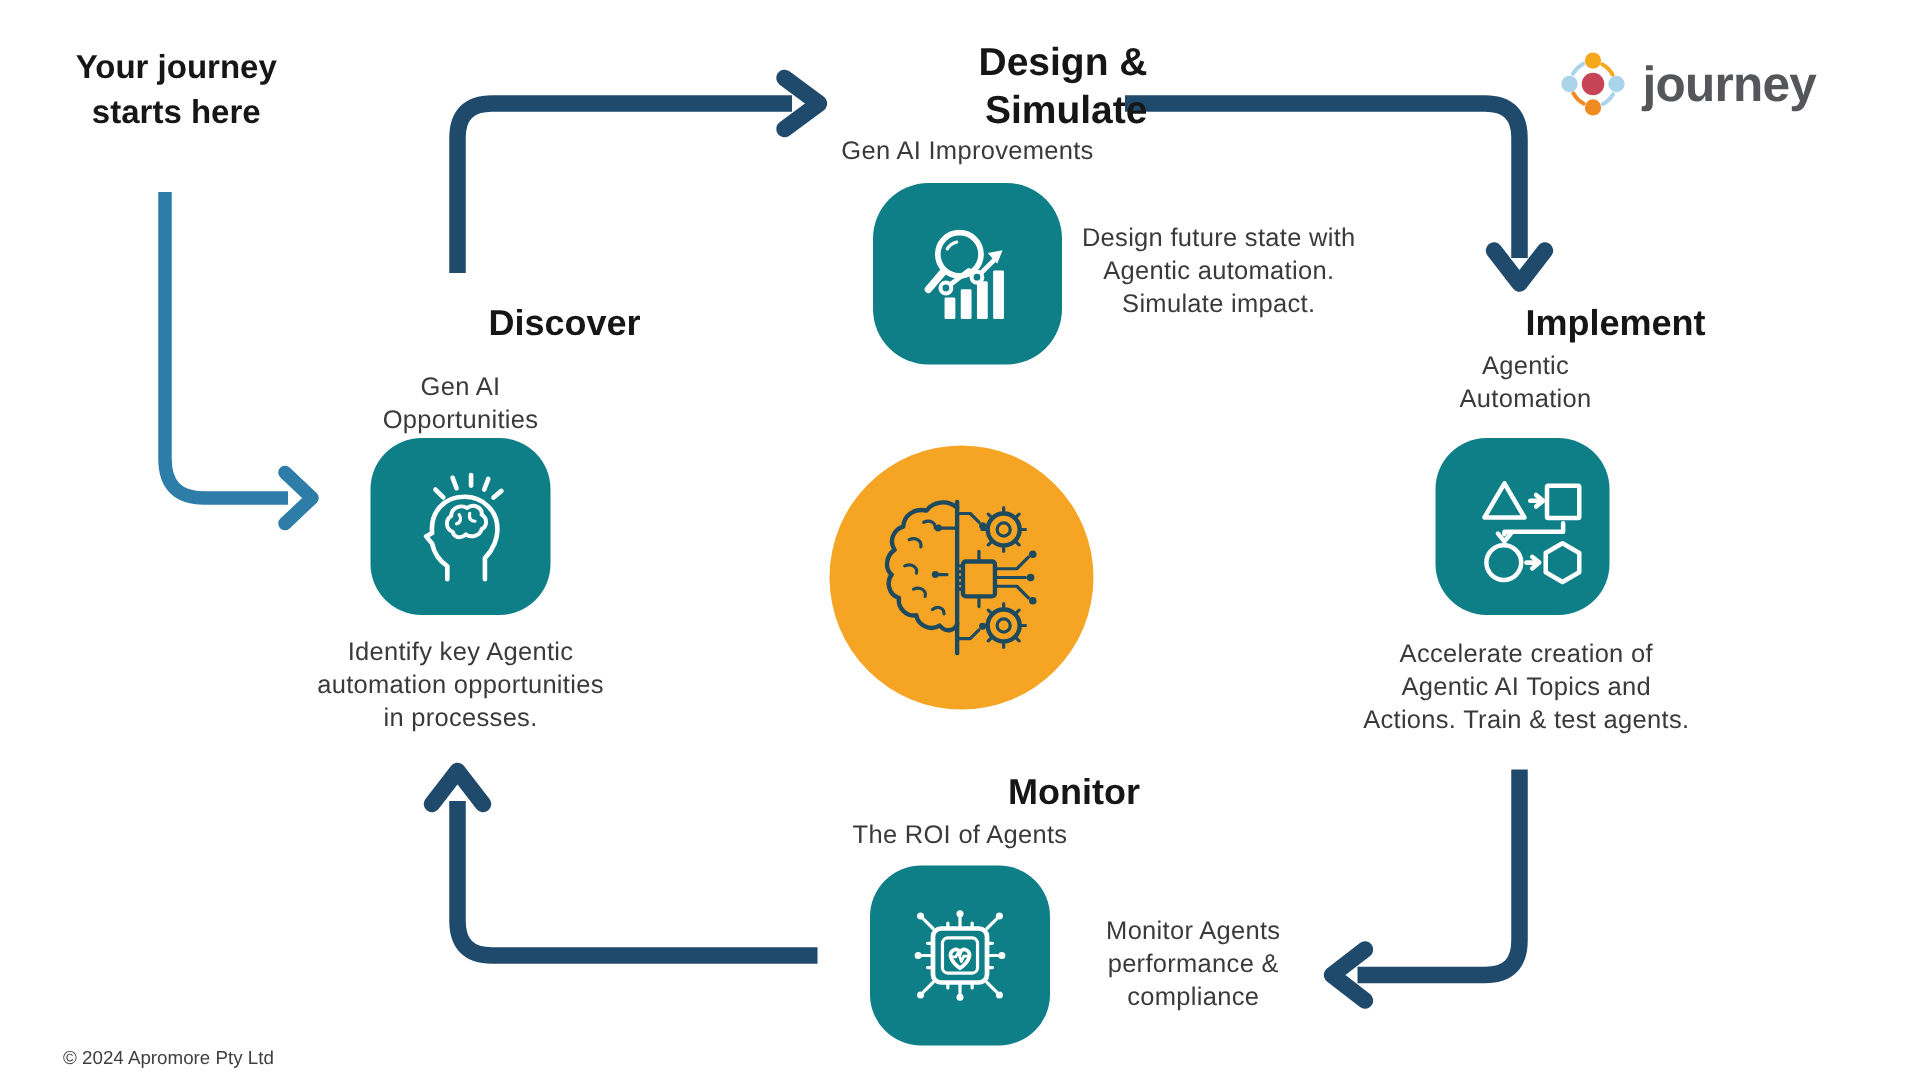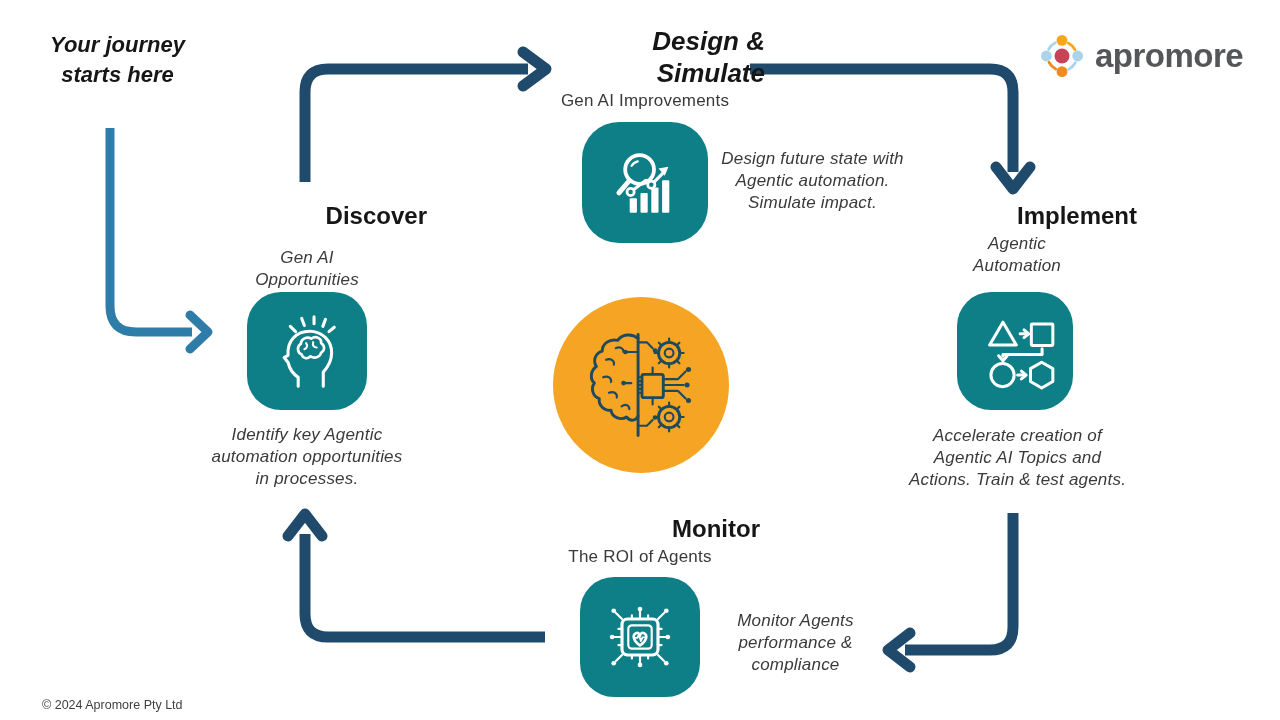--- a/index.html
+++ b/index.html
@@ -4,21 +4,21 @@
 <style>
   :root{
     --teal:#0E7E87; --navy-arrow:#204A6B; --blue-arrow:#2E7CA8; --orange:#F5A424;
     --ink:#1D4A5F; --logo-red:#C74456; --logo-orange:#F6A81C; --logo-orange-deep:#F18A21;
     --logo-light-blue:#A9D4EA; --logo-text:#55565A; --heading:#161616; --body-text:#3A3A3A;
   }
   *{margin:0;padding:0;box-sizing:border-box;}
   html,body{width:1280px;height:720px;}
   body{font-family:"Liberation Sans",sans-serif;background:#fff;overflow:hidden;position:relative;}
   .abs{position:absolute;}
-  .pre{white-space:pre-line;font-style:italic;}
+  .pre{white-space:pre-line;}
   .stage-title{font-size:24px;line-height:30px;font-weight:700;color:var(--heading);text-align:right;}
   .stage-title.two-line{font-size:26px;line-height:32px;}
   .stage-subtitle{font-size:17px;line-height:22px;color:var(--body-text);text-align:center;letter-spacing:.2px;}
   .stage-desc{font-size:17px;line-height:22px;color:var(--body-text);text-align:center;letter-spacing:.2px;}
   .tile{background:var(--teal);border-radius:34px;display:flex;align-items:center;justify-content:center;}
   .tile svg{display:block;}
   .wline{stroke:#fff;fill:none;stroke-width:3.5;stroke-linecap:round;stroke-linejoin:round;}
   .wline-thin{stroke:#fff;fill:none;stroke-width:2.4;stroke-linecap:round;stroke-linejoin:round;}
   .wfill{fill:#fff;stroke:none;}
   .wdot{fill:#fff;stroke:none;}
@@ -71,21 +71,21 @@
     <path class="arc" style="stroke:var(--logo-orange)" d="M29 10.5 A16 16 0 0 1 35.5 17"></path>
     <path class="arc" style="stroke:var(--logo-light-blue)" d="M35.8 29.5 A16 16 0 0 1 29.3 35.8"></path>
     <path class="arc" style="stroke:var(--logo-orange-deep)" d="M17 35.5 A16 16 0 0 1 10.5 29"></path>
     <path class="arc" style="stroke:var(--logo-light-blue)" d="M10.2 16.5 A16 16 0 0 1 16.7 10.2"></path>
     <circle cx="23" cy="23" r="7.2" style="fill:var(--logo-red)"></circle>
     <circle cx="23" cy="8" r="5.2" style="fill:var(--logo-orange)"></circle>
     <circle cx="38" cy="23" r="5.2" style="fill:var(--logo-light-blue)"></circle>
     <circle cx="23" cy="38" r="5.2" style="fill:var(--logo-orange-deep)"></circle>
     <circle cx="8" cy="23" r="5.2" style="fill:var(--logo-light-blue)"></circle>
   </svg>
-  <span class="wordmark">apromore</span>
+  <span class="wordmark">journey</span>
 </div>
 
 <div>
   <div class="abs stage-title" style="left:187px;top:201px;width:240px;">Discover</div>
   <div class="abs stage-subtitle pre" style="left:187px;top:247px;width:240px;text-align:center;">Gen AI
 Opportunities</div>
   <div class="abs tile" style="left:247px;top:292px;width:120px;height:118px;">
     <svg width="88" height="88" viewBox="0 0 100 100">
       <path class="wline" d="M31 22 L37 28"></path>
         <path class="wline" d="M44 13 L47 21"></path>

